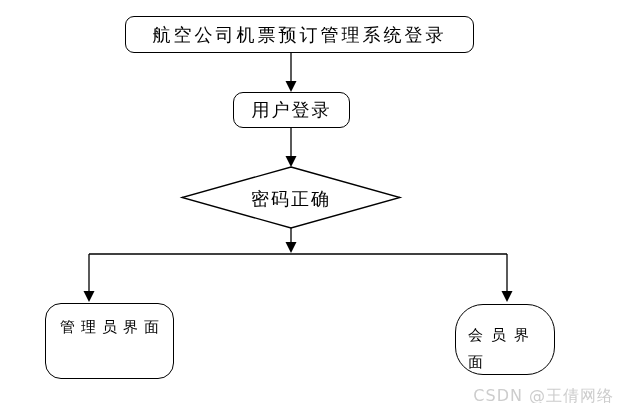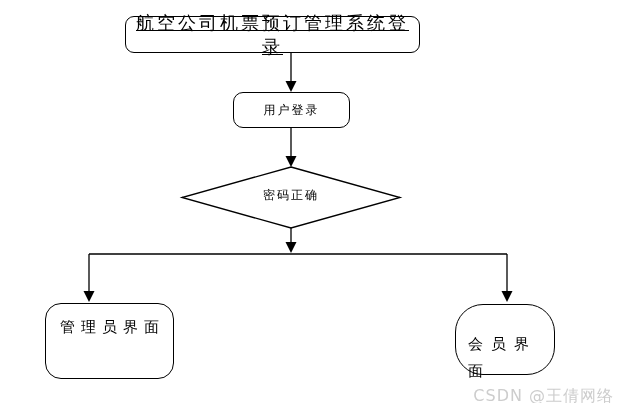--- a/index.html
+++ b/index.html
@@ -28,63 +28,62 @@
   }
   .node.centered {
     display: flex;
     align-items: center;
     justify-content: center;
     text-align: center;
   }
 
   .title-node {
     left: 125px; top: 16px;
-    width: 295px; height: 37px;
+    width: 349px; height: 37px;
     border-radius: 9px;
     font-size: 18px;
     letter-spacing: 3px;
-    text-decoration: underline;
   }
 
   .login-node {
     left: 233px; top: 92px;
     width: 117px; height: 36px;
     border-radius: 10px;
-    font-size: 12px;
+    font-size: 18px;
     letter-spacing: 2px;
   }
 
   .admin-node {
     left: 45px; top: 303px;
     width: 129px; height: 76px;
     border-radius: 16px;
     font-size: 15px;
     letter-spacing: 6px;
     padding: 10px 2px 0 14px;
     line-height: 27px;
     word-break: break-all;
   }
 
   .member-node {
     left: 455px; top: 304px;
     width: 100px; height: 71px;
     border-radius: 28px;
     font-size: 15px;
     letter-spacing: 8px;
-    padding: 26px 2px 0 12px;
+    padding: 17px 2px 0 12px;
     line-height: 27px;
     word-break: break-all;
   }
 
   .decision-label {
     position: absolute;
     left: 182px; top: 187px;
     width: 218px;
     text-align: center;
-    font-size: 12px;
+    font-size: 18px;
     letter-spacing: 2px;
     color: #000000;
   }
 
   .watermark {
     position: absolute;
     right: 6px; top: 386px;
     font-size: 16px;
     color: #cdcdcd;
     letter-spacing: 1px;

